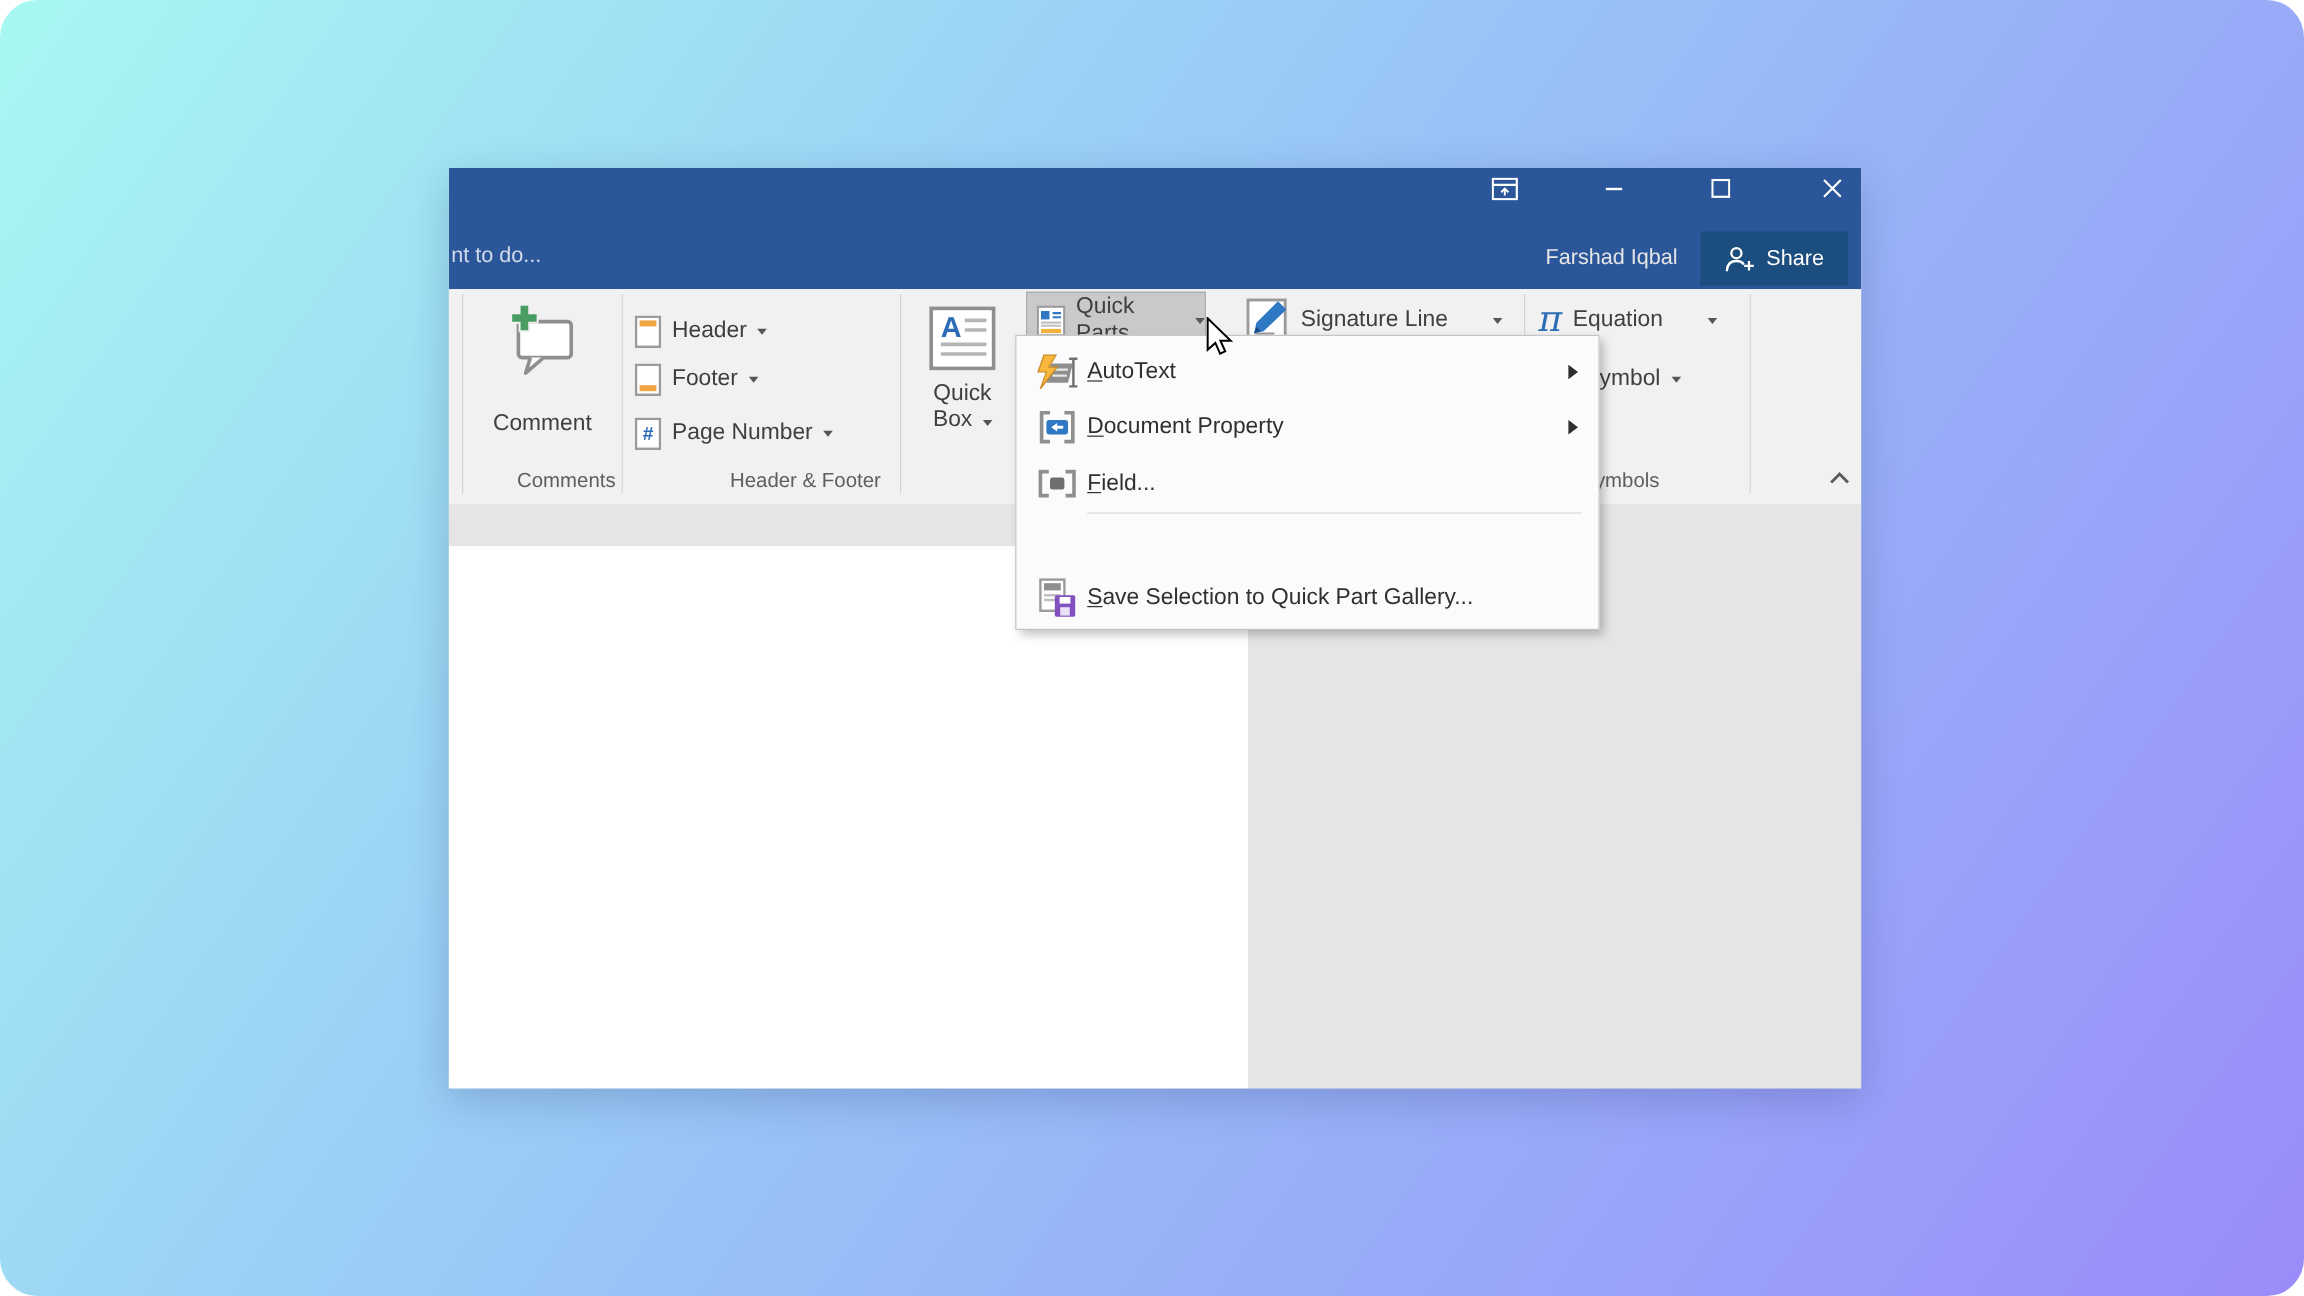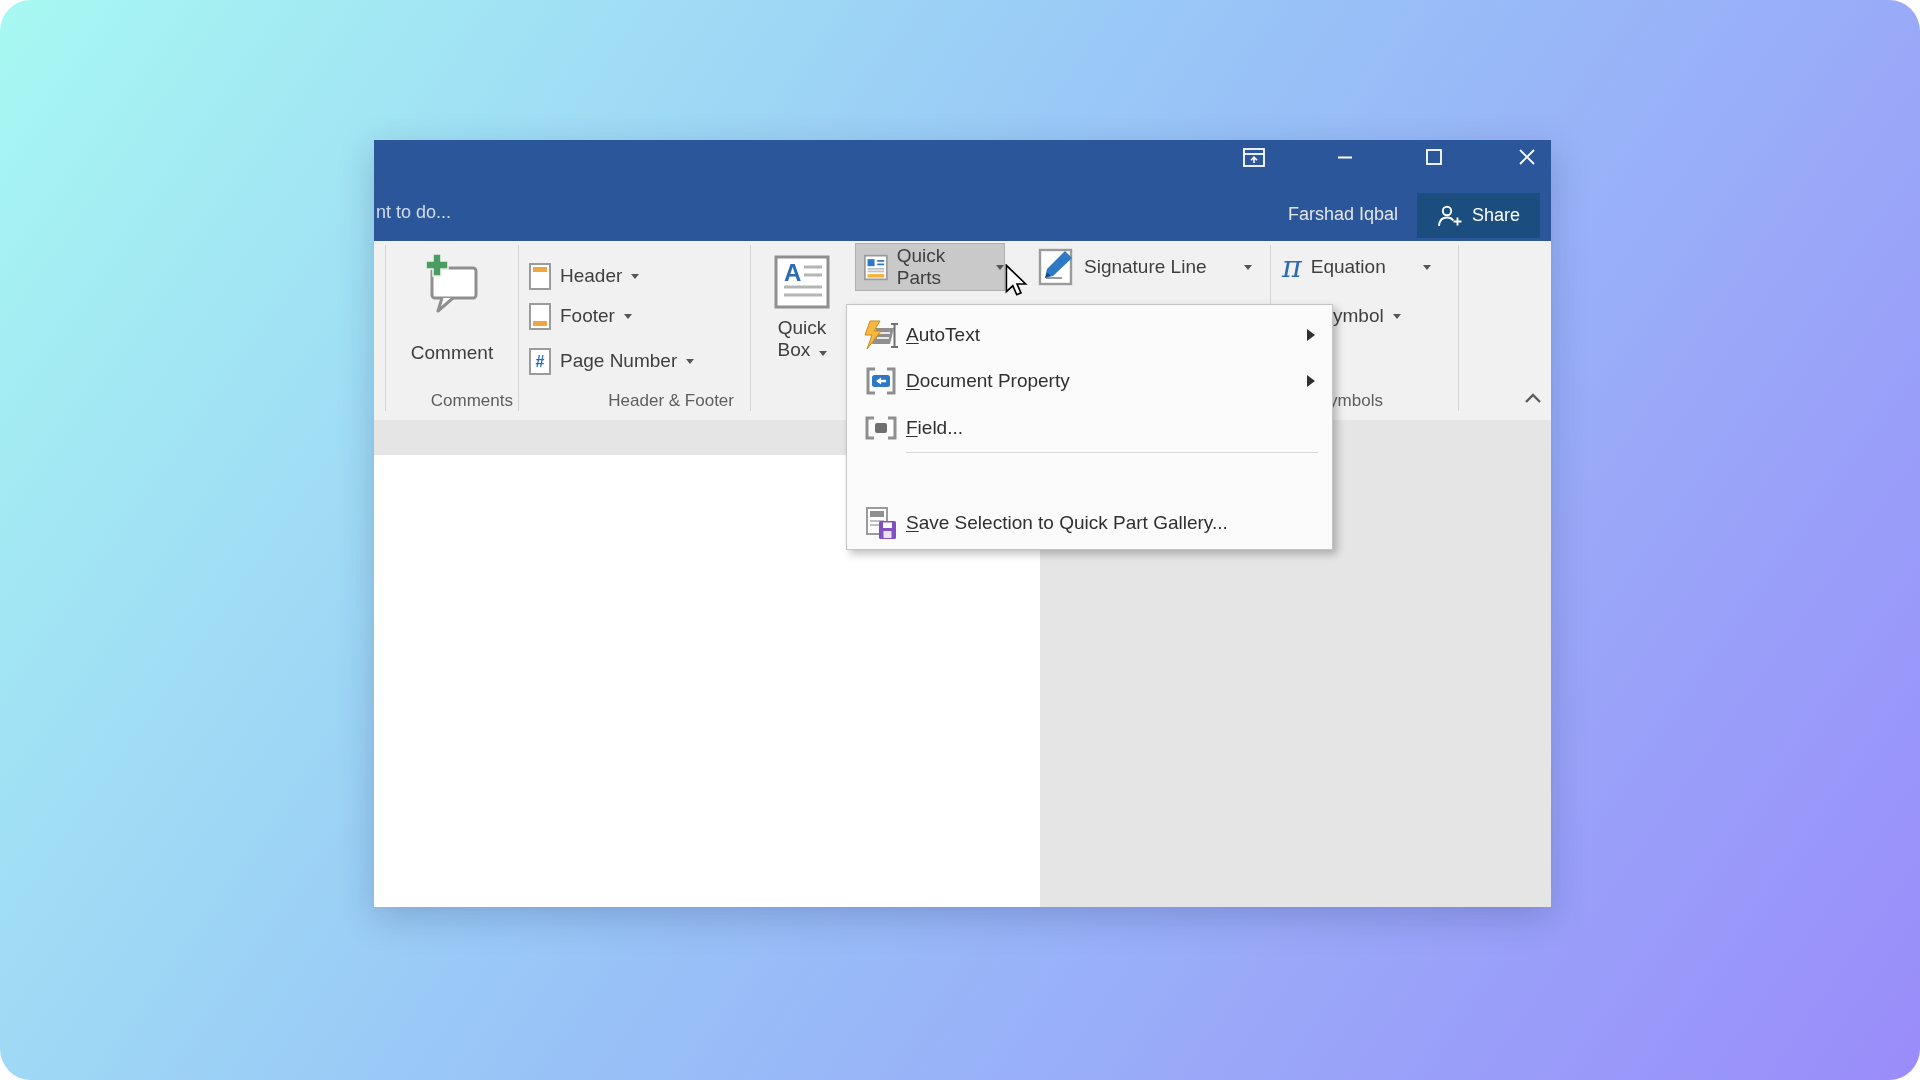--- a/index.html
+++ b/index.html
@@ -31,21 +31,21 @@
          border:1px solid #b0b0b0;display:flex;align-items:center;gap:9px;padding-left:8px;box-sizing:border-box;
          font-size:19px;color:#3f3f3f;}
   .flatbtn{position:absolute;top:2px;height:48px;display:flex;align-items:center;gap:9px;
            font-size:19px;color:#3f3f3f;}
   .chevbtn{position:absolute;left:1146px;top:146px;width:26px;height:22px;display:flex;
            align-items:center;justify-content:center;}
   
   .docarea{position:absolute;left:0;top:280px;width:1177px;height:487px;background:#e5e5e5;}
   .page{position:absolute;left:0;top:35px;width:666px;height:452px;background:#ffffff;}
   
-  .menu{position:absolute;left:472px;top:164px;width:487px;height:246px;background:#fbfbfb;
+  .menu{position:absolute;left:472px;top:139px;width:487px;height:246px;background:#fbfbfb;
         border:1px solid #c5c5c5;box-shadow:4px 4px 8px rgba(0,0,0,.25);z-index:10;box-sizing:border-box;}
   .mrow{position:absolute;left:0;width:100%;height:46px;display:flex;align-items:center;}
   .micon{position:absolute;left:17px;width:34px;display:flex;justify-content:center;}
   .mlabel{position:absolute;left:59px;font-size:19px;color:#303030;white-space:nowrap;}
   .mlabel u{text-decoration:underline;text-underline-offset:2px;}
   .subarrow{position:absolute;left:460px;width:0;height:0;border-top:6px solid transparent;
             border-bottom:6px solid transparent;border-left:8px solid #2f2f2f;}
   .msep{position:absolute;left:59px;right:14px;height:1px;background:#d9d9d9;}
   .cursor{position:absolute;left:630px;top:124px;z-index:50;}
   .pi{font-family:"DejaVu Serif",serif;font-style:italic;color:#2b6cb5;font-size:30px;line-height:30px;}

